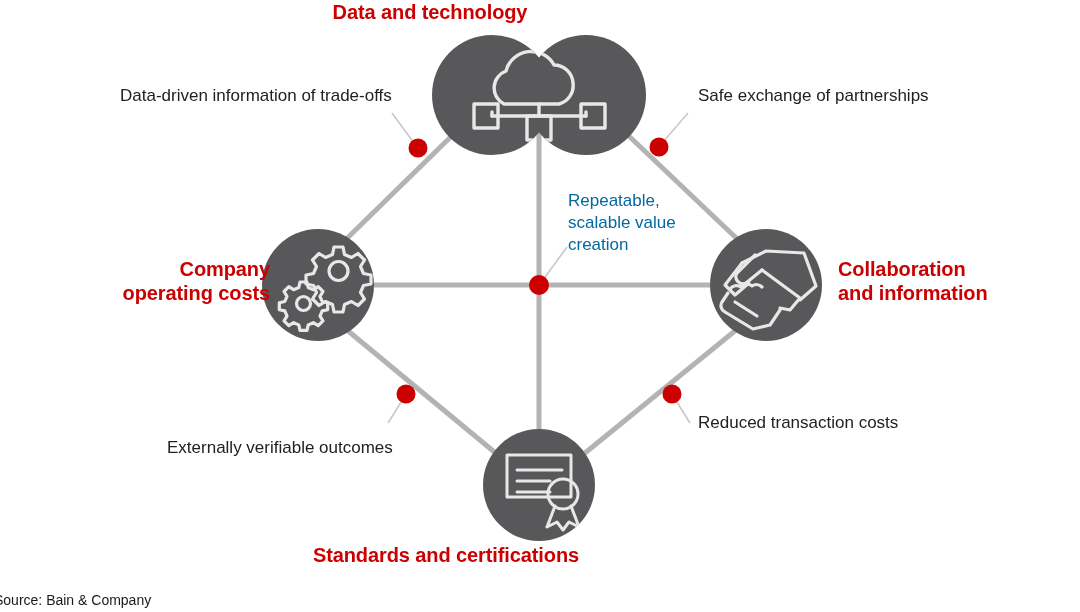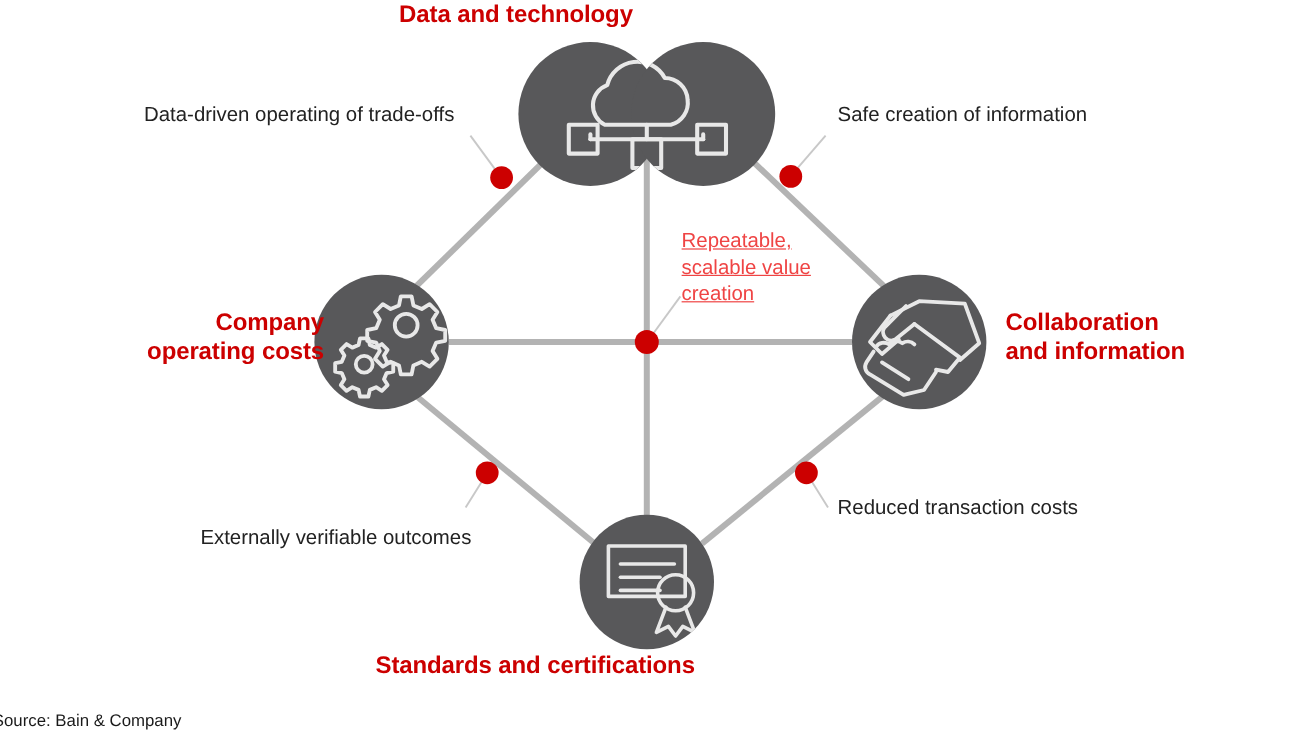--- a/index.html
+++ b/index.html
@@ -33,23 +33,22 @@
     color: #CC0000;
     letter-spacing: -0.1px;
   }
   .benefit-label {
     font-size: 17px;
     color: #222222;
     font-weight: normal;
   }
   .center-label {
     font-size: 17px;
-    color: #ef4444;
+    color: #0369a1;
     line-height: 1.28;
-    text-decoration: underline;
   }
   #title-data-technology {
     left: 0; top: 0; width: 860px;
     text-align: center;
   }
   #title-standards {
     left: 0; top: 543px; width: 892px;
     text-align: center;
   }
   #title-company {
@@ -209,23 +208,23 @@
 <div class="label node-title" id="title-data-technology">Data and technology</div>
 
 <div class="label node-title" id="title-company">Company
 operating costs</div>
 
 <div class="label node-title" id="title-collaboration">Collaboration
 and information</div>
 
 <div class="label node-title" id="title-standards">Standards and certifications</div>
 
-<div class="label benefit-label" id="benefit-trade-offs">Data-driven operating of trade-offs</div>
-
-<div class="label benefit-label" id="benefit-safe-exchange">Safe creation of information</div>
+<div class="label benefit-label" id="benefit-trade-offs">Data-driven information of trade-offs</div>
+
+<div class="label benefit-label" id="benefit-safe-exchange">Safe exchange of partnerships</div>
 
 <div class="label benefit-label" id="benefit-externally-verifiable">Externally verifiable outcomes</div>
 
 <div class="label benefit-label" id="benefit-reduced-costs">Reduced transaction costs</div>
 
 <div class="label center-label" id="center-value-label">Repeatable,
 scalable value
 creation</div>
 
 <div id="source-note">Source: Bain &amp; Company</div>

